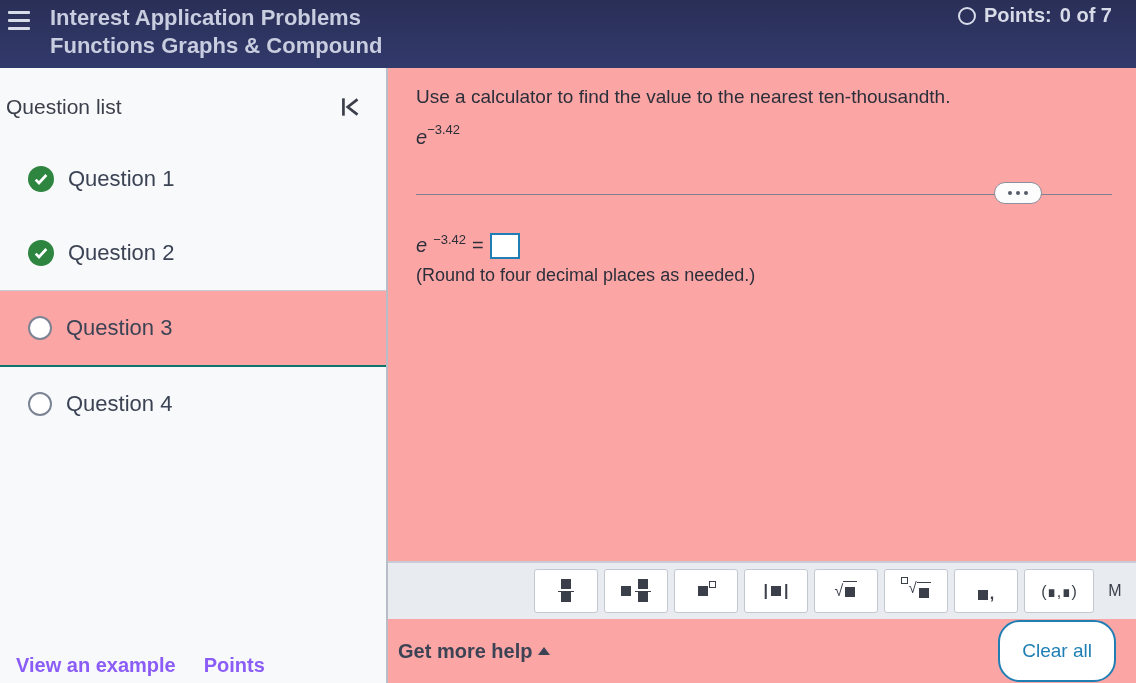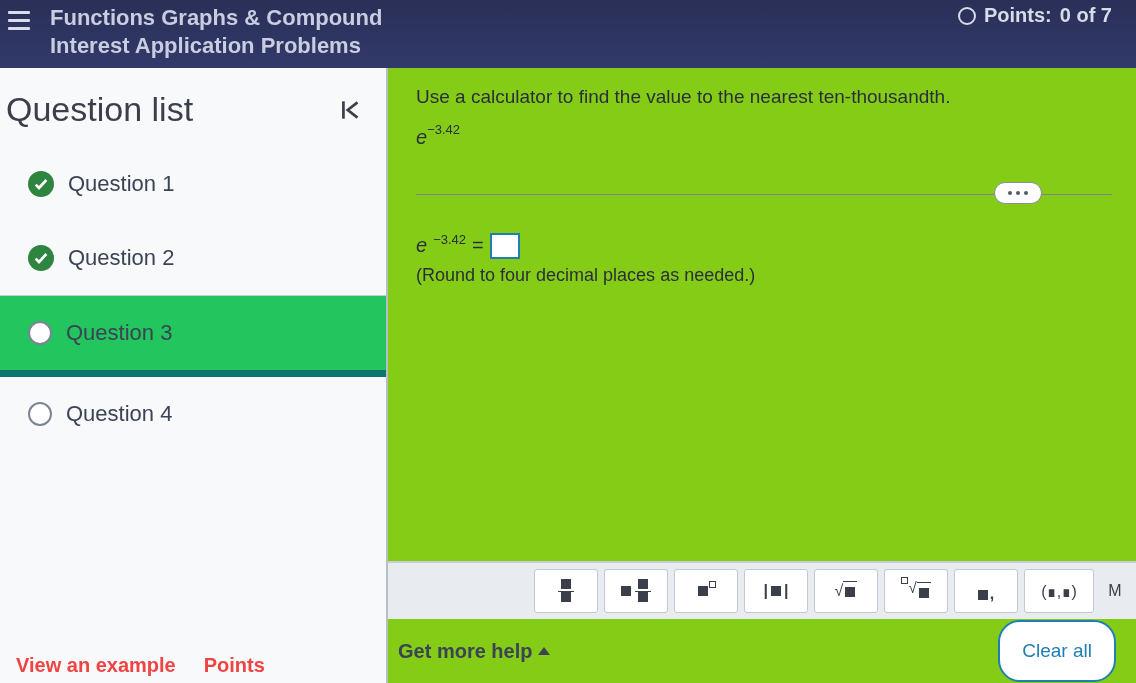--- a/index.html
+++ b/index.html
@@ -42,66 +42,66 @@
     width: 388px;
     border-right: 2px solid #b8bdc7;
     display:flex; flex-direction: column;
     position: relative;
     background: #f8f9fb;
   }
   .sidebar-header {
     display:flex; align-items:center; justify-content: space-between;
     padding: 22px 18px 18px 6px;
   }
-  .sidebar-title { font-size: 34px; color: #3a3f4a; font-weight: 400; }
+  .sidebar-title { font-size: 21px; color: #3a3f4a; font-weight: 400; }
   .collapse-icon {
     width: 34px; height: 34px; display:flex; align-items:center; justify-content:center;
     cursor:pointer;
   }
   .collapse-icon svg { width: 26px; height: 26px; }
 
   .q-item {
     display:flex; align-items:center; gap: 14px;
     padding: 24px 10px 24px 28px;
     font-size: 22px; color: #3b4354;
     cursor: pointer;
     border-bottom: 0;
   }
   .q-item.current {
-    background: #22c55e;
+    background: #fca5a5;
     border-top: 1px solid #c7ccd6;
-    border-bottom: 7px solid #0f766e;
+    border-bottom: 2px solid #0f766e;
   }
   .status-done {
     width: 26px; height:26px; border-radius:50%;
     background: #2e8540;
     display:flex; align-items:center; justify-content:center;
   }
   .status-done svg { width:16px; height:16px; }
   .status-empty {
     width: 24px; height:24px; border-radius:50%;
     border: 2.5px solid #7c8494;
     background: #fff;
   }
 
   .sidebar-footer {
     position:absolute; bottom: 6px; left: 0; right:0;
     display:flex; gap: 28px; align-items:flex-end;
     padding: 0 6px 0 16px;
-    color: #ef4444; font-size: 20px; font-weight: 600;
+    color: #8b5cf6; font-size: 20px; font-weight: 600;
   }
   .sidebar-footer span { cursor:pointer; }
 
   
   .main {
     flex: 1;
     position: relative;
     padding: 18px 24px 0 28px;
     color: #2b2f3a;
-    background: #84cc16;
+    background: #fca5a5;
   }
   .prompt { font-size: 19px; margin-bottom: 16px; }
   .expr { font-size: 20px; font-style: italic; margin-bottom: 30px; }
   .expr sup { font-size: 13px; font-style: normal; position: relative; top: -2px; }
   .divider-row {
     position: relative;
     height: 30px;
     margin-bottom: 24px;
   }
   .divider-line {
@@ -176,22 +176,22 @@
 </head>
 <body>
 
 <div class="header">
   <div class="hamburger">
     <span></span>
       <span></span>
       <span></span>
   </div>
   <div class="title-block">
+    <div>Interest Application Problems</div>
     <div>Functions Graphs &amp; Compound</div>
-    <div>Interest Application Problems</div>
   </div>
   <div class="points">
     <span class="points-circle"></span>
     <span>Points:</span>
     <span>0 of 7</span>
   </div>
 </div>
 
 <div class="body">
 

